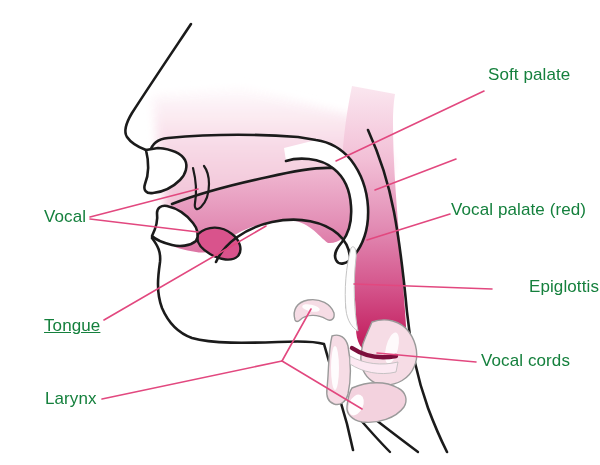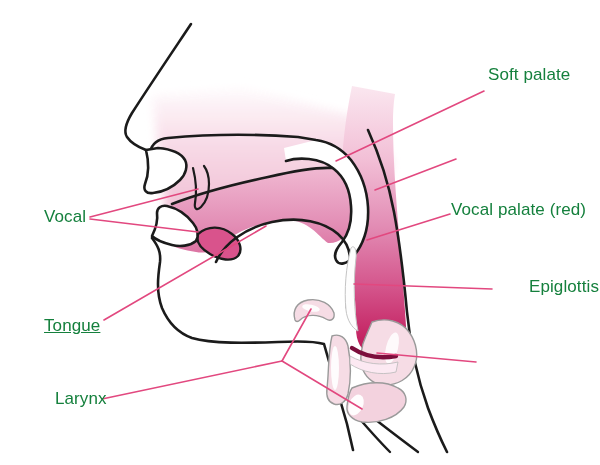--- a/index.html
+++ b/index.html
@@ -12,21 +12,21 @@
     position:absolute;color:#15803d;font-size:17px;line-height:19px;
     font-weight:400;letter-spacing:.1px;white-space:nowrap;user-select:none;
   }
   .lbl-soft-palate  {left:488px;top:65px;}
   .lbl-nasal-passage{left:459px;top:137px;}
   .lbl-vocal-tract  {left:451px;top:200px;}
   .lbl-epiglottis   {left:496px;top:277px;margin-left:33px;}
   .lbl-vocal-cords  {left:481px;top:351px;}
   .lbl-lips         {left:44px; top:207px;}
   .lbl-tongue       {left:44px; top:316px;text-decoration:underline;}
-  .lbl-larynx       {left:55px; top:389px;}
+  .lbl-larynx       {left:45px; top:389px;}
 </style>
 </head>
 <body>
 
 <div id="stage">
 
   <svg id="art" viewBox="0 0 600 465" xmlns="http://www.w3.org/2000/svg">
     <defs>
       <linearGradient id="gradTract" gradientUnits="userSpaceOnUse" x1="300" y1="82" x2="300" y2="360">
         <stop offset="0" stop-color="#fbe9f1"></stop>
@@ -202,16 +202,17 @@
       <path d="M 104,320 L 266,226"></path>
       <path d="M 102,399 L 282,361"></path>
       <path d="M 282,361 L 311,309"></path>
       <path d="M 282,361 L 362,409"></path>
     </g>
   </svg>
 
   <div class="lbl lbl-soft-palate">Soft palate</div>
   <div class="lbl lbl-vocal-tract">Vocal palate (red)</div>
   <div class="lbl lbl-epiglottis">Epiglottis</div>
+  <div class="lbl lbl-vocal-cords">Vocal cords</div>
   <div class="lbl lbl-lips">Vocal</div>
   <div class="lbl lbl-tongue">Tongue</div>
   <div class="lbl lbl-larynx">Larynx</div>
 </div>
 
 </body></html>

